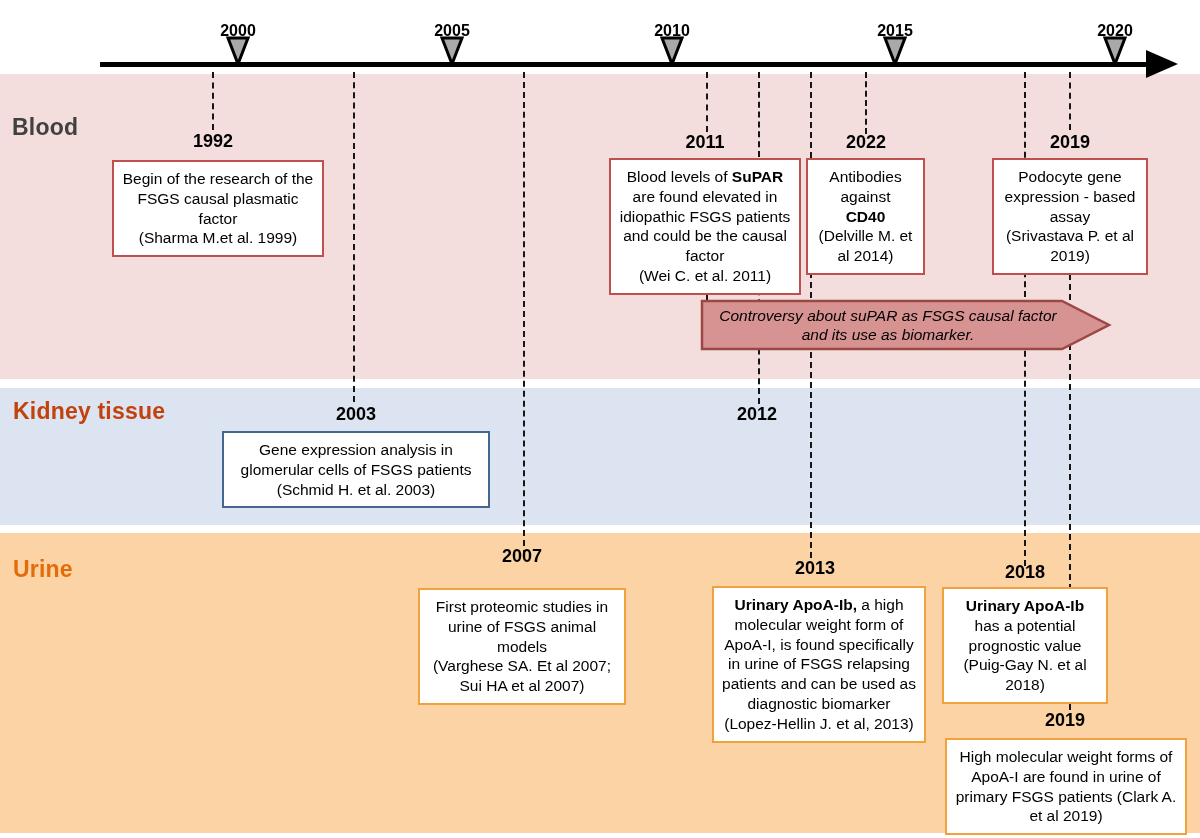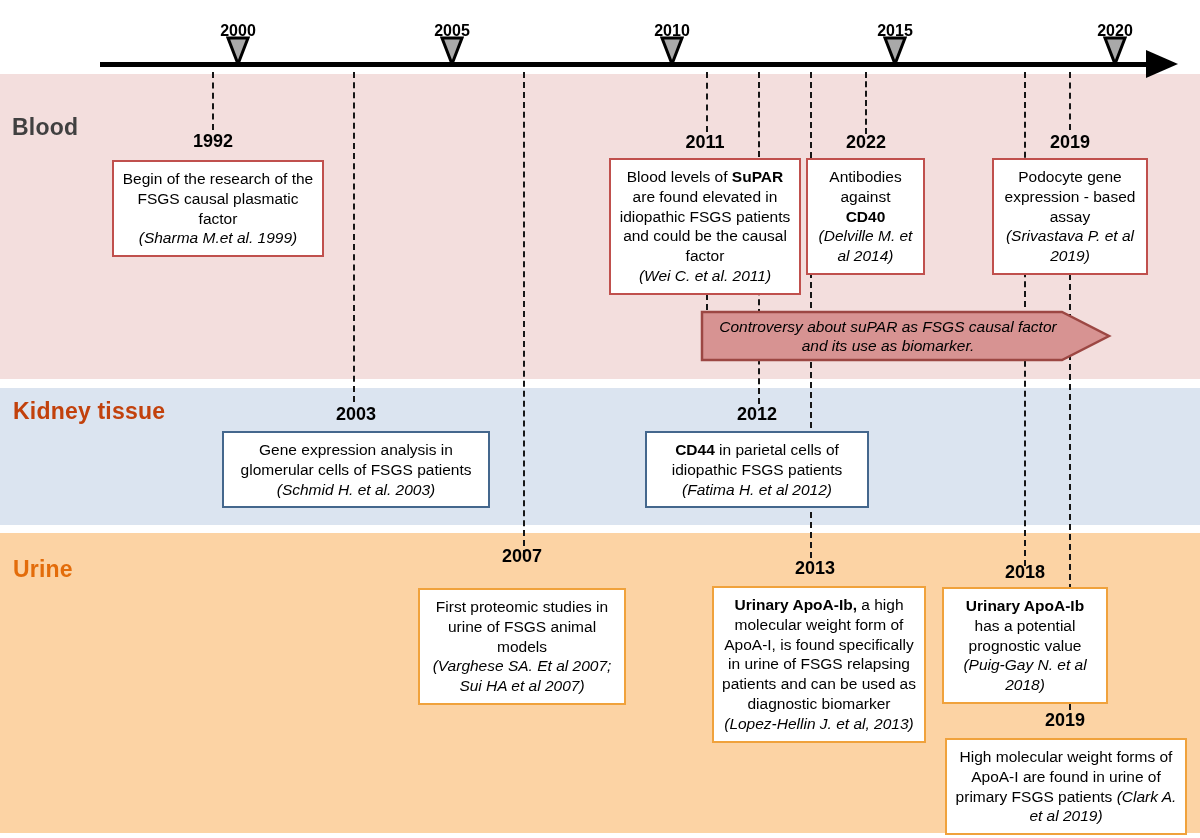--- a/index.html
+++ b/index.html
@@ -25,25 +25,25 @@
   
   .conn{position:absolute;width:0;border-left:2px dashed #161616;z-index:1;}
   
   .evt-year{position:absolute;width:110px;text-align:center;font-size:18px;font-weight:bold;z-index:3;}
   .box{position:absolute;background:#ffffff;z-index:3;text-align:center;
        font-size:15.5px;line-height:1.28;padding:7px 8px;box-sizing:border-box;}
   .box.blood{border:2px solid #c0504d;}
   .box.kidney{border:2px solid #44678d;}
   .box.urine{border:2px solid #f0a23c;}
   .b{font-weight:bold;}
-  .cit{font-style:italic;}
+  .cit{}
   .blk{display:block;}
   .stack .b{display:block;}
   
-  .ctr-arrow{position:absolute;left:700px;top:310px;width:412px;height:52px;z-index:2;padding-left:28px;}
+  .ctr-arrow{position:absolute;left:700px;top:299px;width:412px;height:52px;z-index:2;padding-left:28px;}
   .ctr-arrow svg{position:absolute;left:0;top:0;}
   .ctr-text{position:absolute;left:10px;top:2px;width:356px;height:48px;display:flex;
     align-items:center;justify-content:center;text-align:center;
     font-style:italic;font-size:15.5px;line-height:1.25;z-index:3;}
 </style>
 </head>
 <body>
 
 <div id="canvas">
 
@@ -123,24 +123,20 @@
     <div class="ctr-text">Controversy about suPAR as FSGS causal factor and its use as biomarker.</div>
   </div>
 
   <div class="evt-year" style="left:301px;top:404px">2003</div>
   <div class="box kidney" style="left:222px;top:431px;width:268px">
     <span>Gene expression analysis in glomerular cells of FSGS patients </span><span class="b"></span><span></span>
     <span class="cit">(Schmid H. et al. 2003)</span>
   </div>
 
   <div class="evt-year" style="left:702px;top:404px">2012</div>
-  <div class="box kidney" style="left:645px;top:431px;width:224px">
-    <span></span><span class="b">CD44</span><span> in parietal cells of idiopathic FSGS patients</span>
-    <span class="cit blk">(Fatima H. et al 2012)</span>
-  </div>
 
   <div class="evt-year" style="left:467px;top:546px">2007</div>
   <div class="box urine" style="left:418px;top:588px;width:208px">
     <span>First proteomic studies in urine of FSGS animal models</span><span class="b"></span><span></span>
     <span class="cit blk">(Varghese SA. Et al 2007; Sui HA et al 2007)</span>
   </div>
 
   <div class="evt-year" style="left:760px;top:558px">2013</div>
   <div class="box urine" style="left:712px;top:586px;width:214px">
     <span class="b">Urinary ApoA-Ib,</span><span> a high molecular weight form of ApoA-I, is found specifically in urine of FSGS relapsing patients and can be used as diagnostic biomarker</span>

